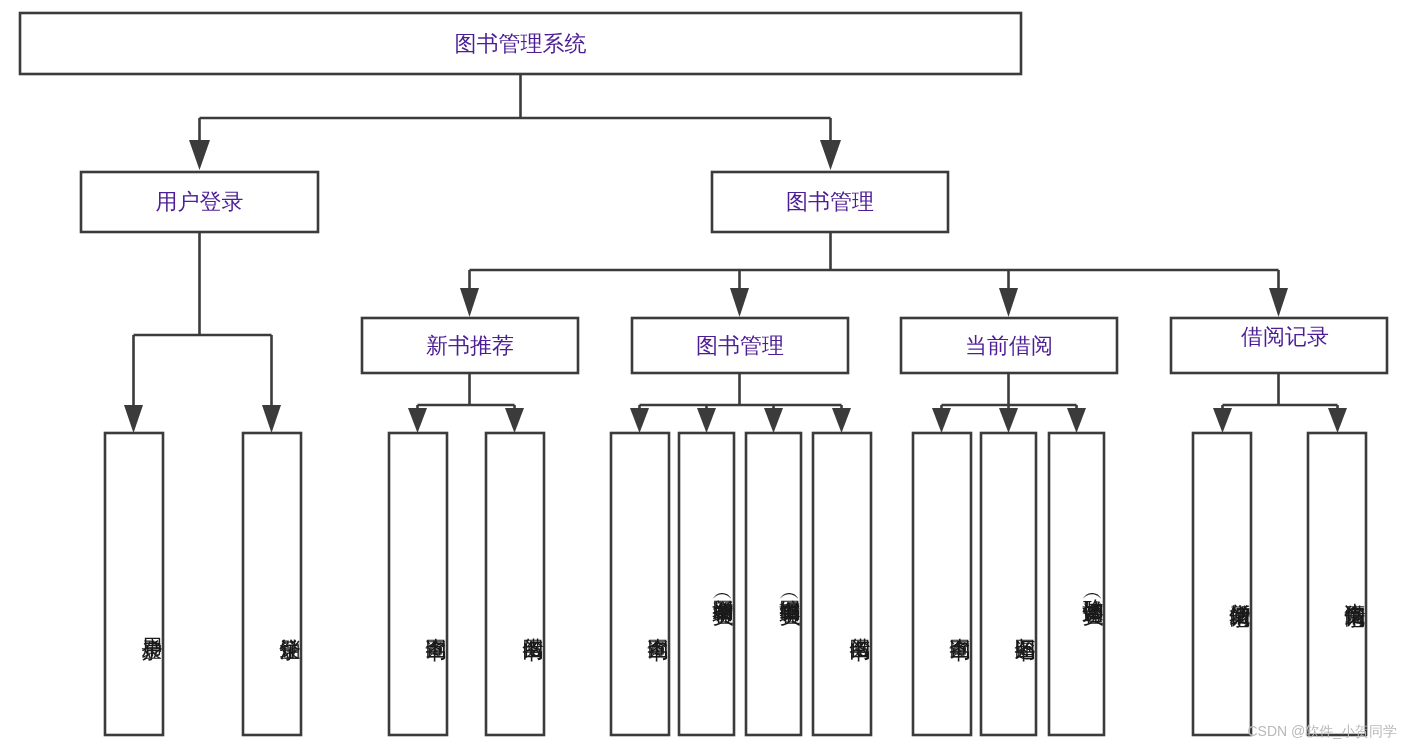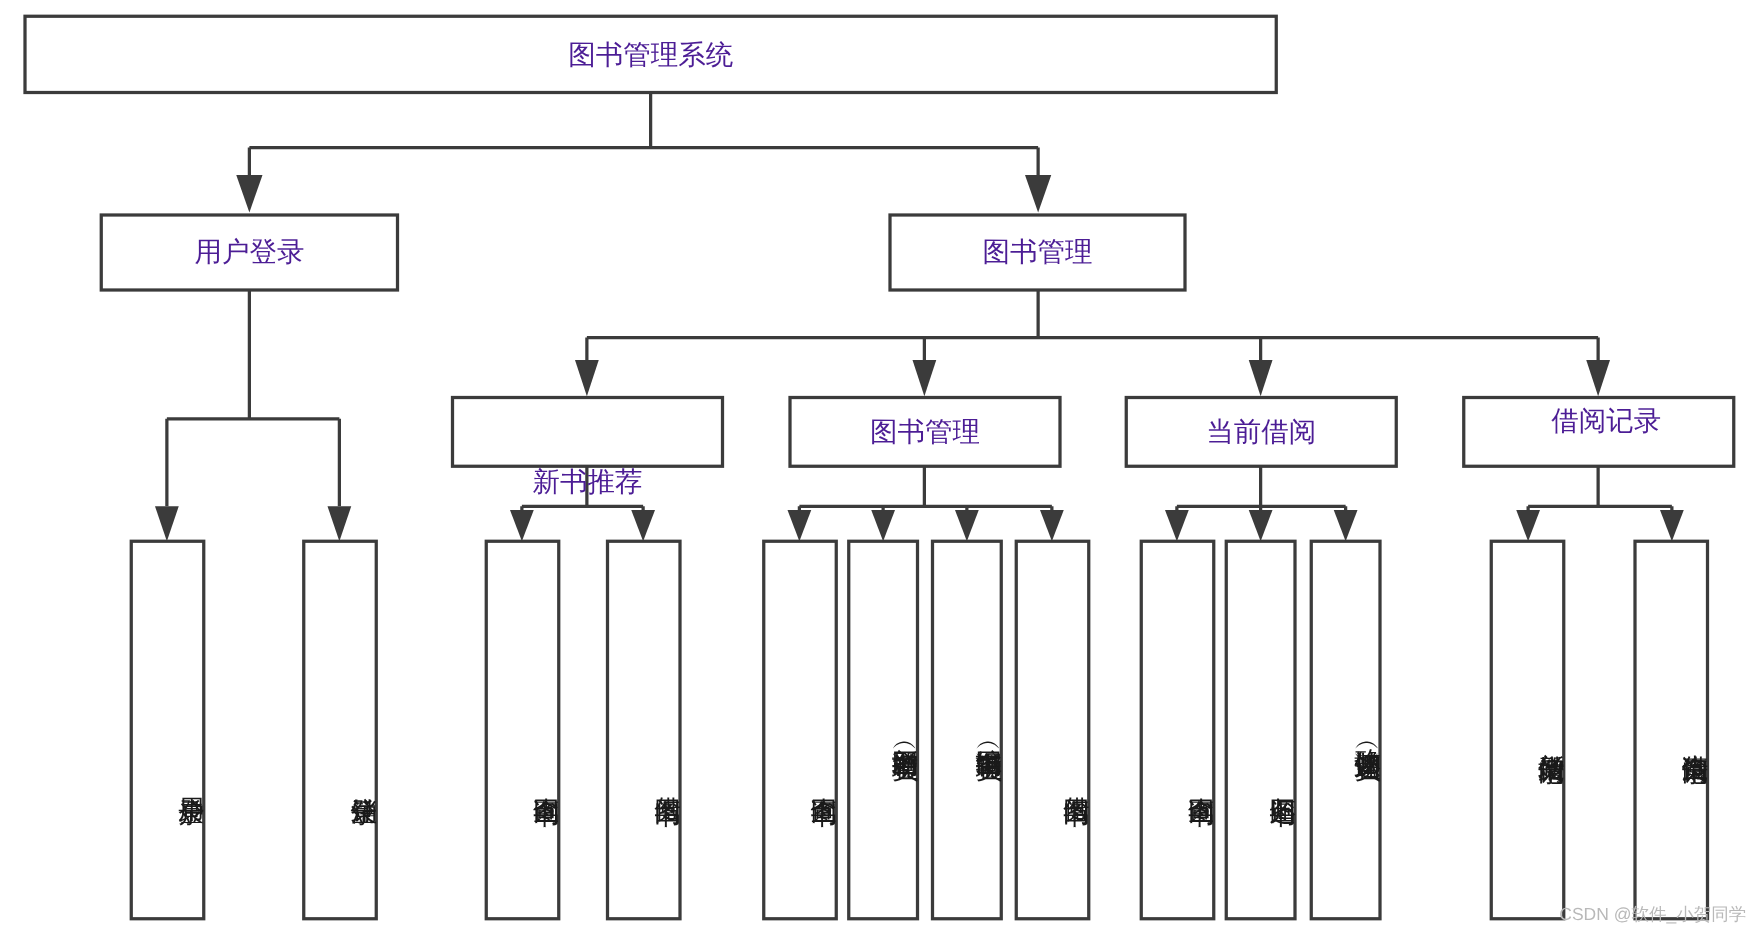--- a/index.html
+++ b/index.html
@@ -189,21 +189,21 @@
 
     <rect class="node-box" x="1193" y="433" width="58" height="302"></rect>
     <rect class="node-box" x="1308" y="433" width="58" height="302"></rect>
   </svg>
 
   <div class="htext-wrap" style="left:20px; top:13px; width:1001px; height:61px;">图书管理系统</div>
 
   <div class="htext-wrap" style="left:81px; top:172px; width:237px; height:60px;">用户登录</div>
   <div class="htext-wrap" style="left:712px; top:172px; width:236px; height:60px;">图书管理</div>
 
-  <div class="htext-wrap" style="left:362px; top:318px; width:216px; height:55px;margin-top:40px;">新书推荐</div>
+  <div class="htext-wrap" style="left:362px; top:318px; width:216px; height:55px;">新书推荐</div>
   <div class="htext-wrap" style="left:632px; top:318px; width:216px; height:55px;">图书管理</div>
   <div class="htext-wrap" style="left:901px; top:318px; width:216px; height:55px;border-radius:19px;">当前借阅</div>
   <div class="htext-wrap" style="left:1177px; top:318px; width:216px; height:38px;">借阅记录</div>
 
   <div class="vtext-wrap" style="left:105px; top:518px; width:58px; height:210px;">用户登录</div>
   <div class="vtext-wrap" style="left:243px; top:518px; width:58px; height:210px;">注销登录</div>
 
   <div class="vtext-wrap" style="left:389px; top:518px; width:58px; height:210px;">查询图书</div>
   <div class="vtext-wrap" style="left:486px; top:518px; width:58px; height:210px;">借阅图书</div>
 

